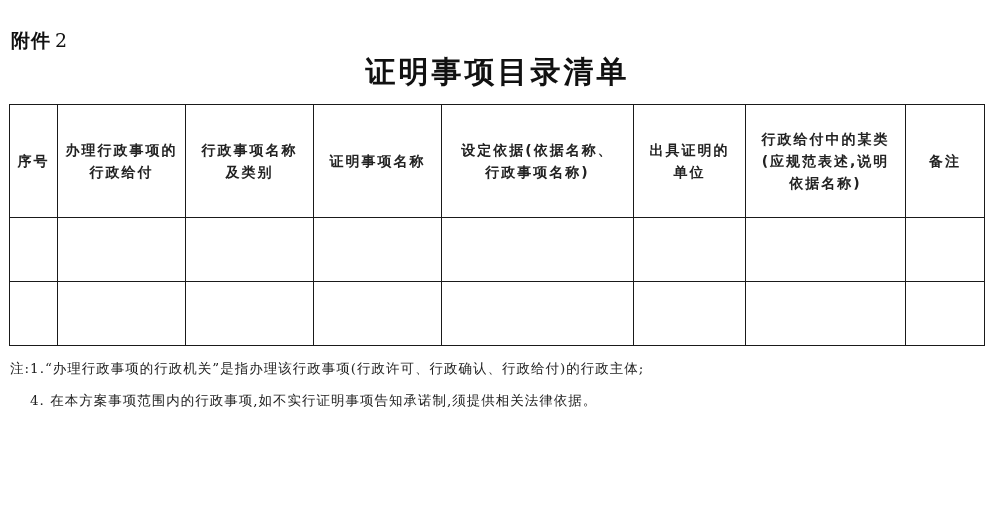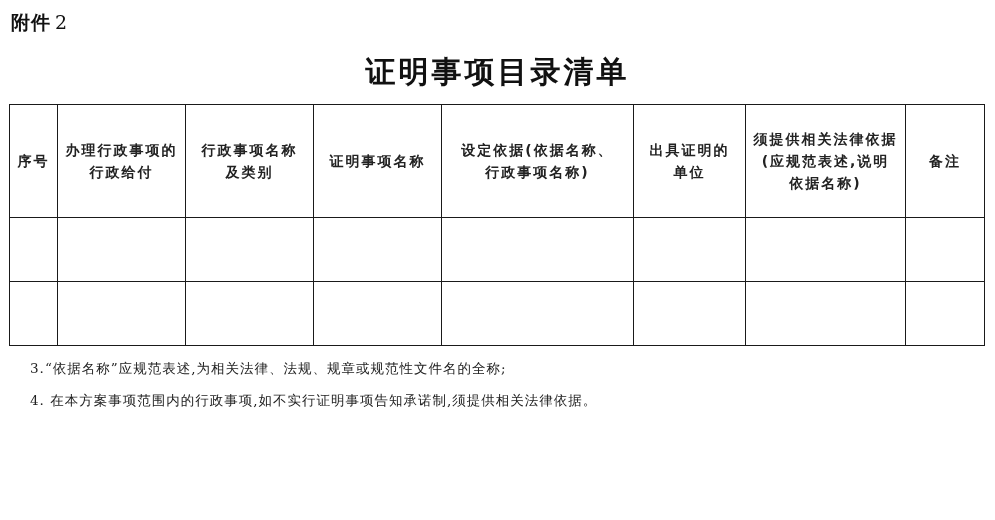--- a/index.html
+++ b/index.html
@@ -10,21 +10,21 @@
     body {
       width: 995px;
       height: 520px;
       position: relative;
       overflow: hidden;
       color: #111111;
     }
     .attachment-label {
       position: absolute;
       left: 11px;
-      top: 10px;
+      top: 28px;
       font-family: "DejaVu Sans", sans-serif;
       font-size: 19px;
       font-weight: bold;
       letter-spacing: 1px;
       color: #111;
     }
     .attachment-label .num {
       font-family: "DejaVu Serif", serif;
       font-weight: normal;
       margin-left: 4px;
@@ -102,21 +102,21 @@
       <col style="width: 79px;">
     </colgroup>
   <tbody>
       <tr class="header-row" id="header-row">
         <th><span>序号</span></th>
         <th><span>办理行政事项的</span><br><span>行政给付</span></th>
         <th><span>行政事项名称</span><br><span>及类别</span></th>
         <th><span>证明事项名称</span></th>
         <th><span>设定依据(依据名称、</span><br><span>行政事项名称)</span></th>
         <th><span>出具证明的</span><br><span>单位</span></th>
-        <th><span>须提供相关法律依据</span><br><span>(应规范表述,说明</span><br><span>依据名称)</span></th>
+        <th><span>行政给付中的某类</span><br><span>(应规范表述,说明</span><br><span>依据名称)</span></th>
         <th><span>备注</span></th>
       </tr>
   </tbody>
     <tbody id="table-body">
       <tr class="data-row">
         <td></td>
         <td></td>
         <td></td>
         <td></td>
         <td></td>
@@ -131,15 +131,15 @@
         <td></td>
         <td></td>
         <td></td>
         <td></td>
         <td></td>
       </tr>
     </tbody>
 </table>
 
 <div class="notes">
-  <div class="note-line indent">3.“依据名称”应规范表述,为相关法律、法规、规章或规范性文件名的全称;</div>
+  <div class="note-line">注:1.“办理行政事项的行政机关”是指办理该行政事项(行政许可、行政确认、行政给付)的行政主体;</div>
   <div class="note-line indent">4. 在本方案事项范围内的行政事项,如不实行证明事项告知承诺制,须提供相关法律依据。</div>
 </div>
 
 </body></html>

